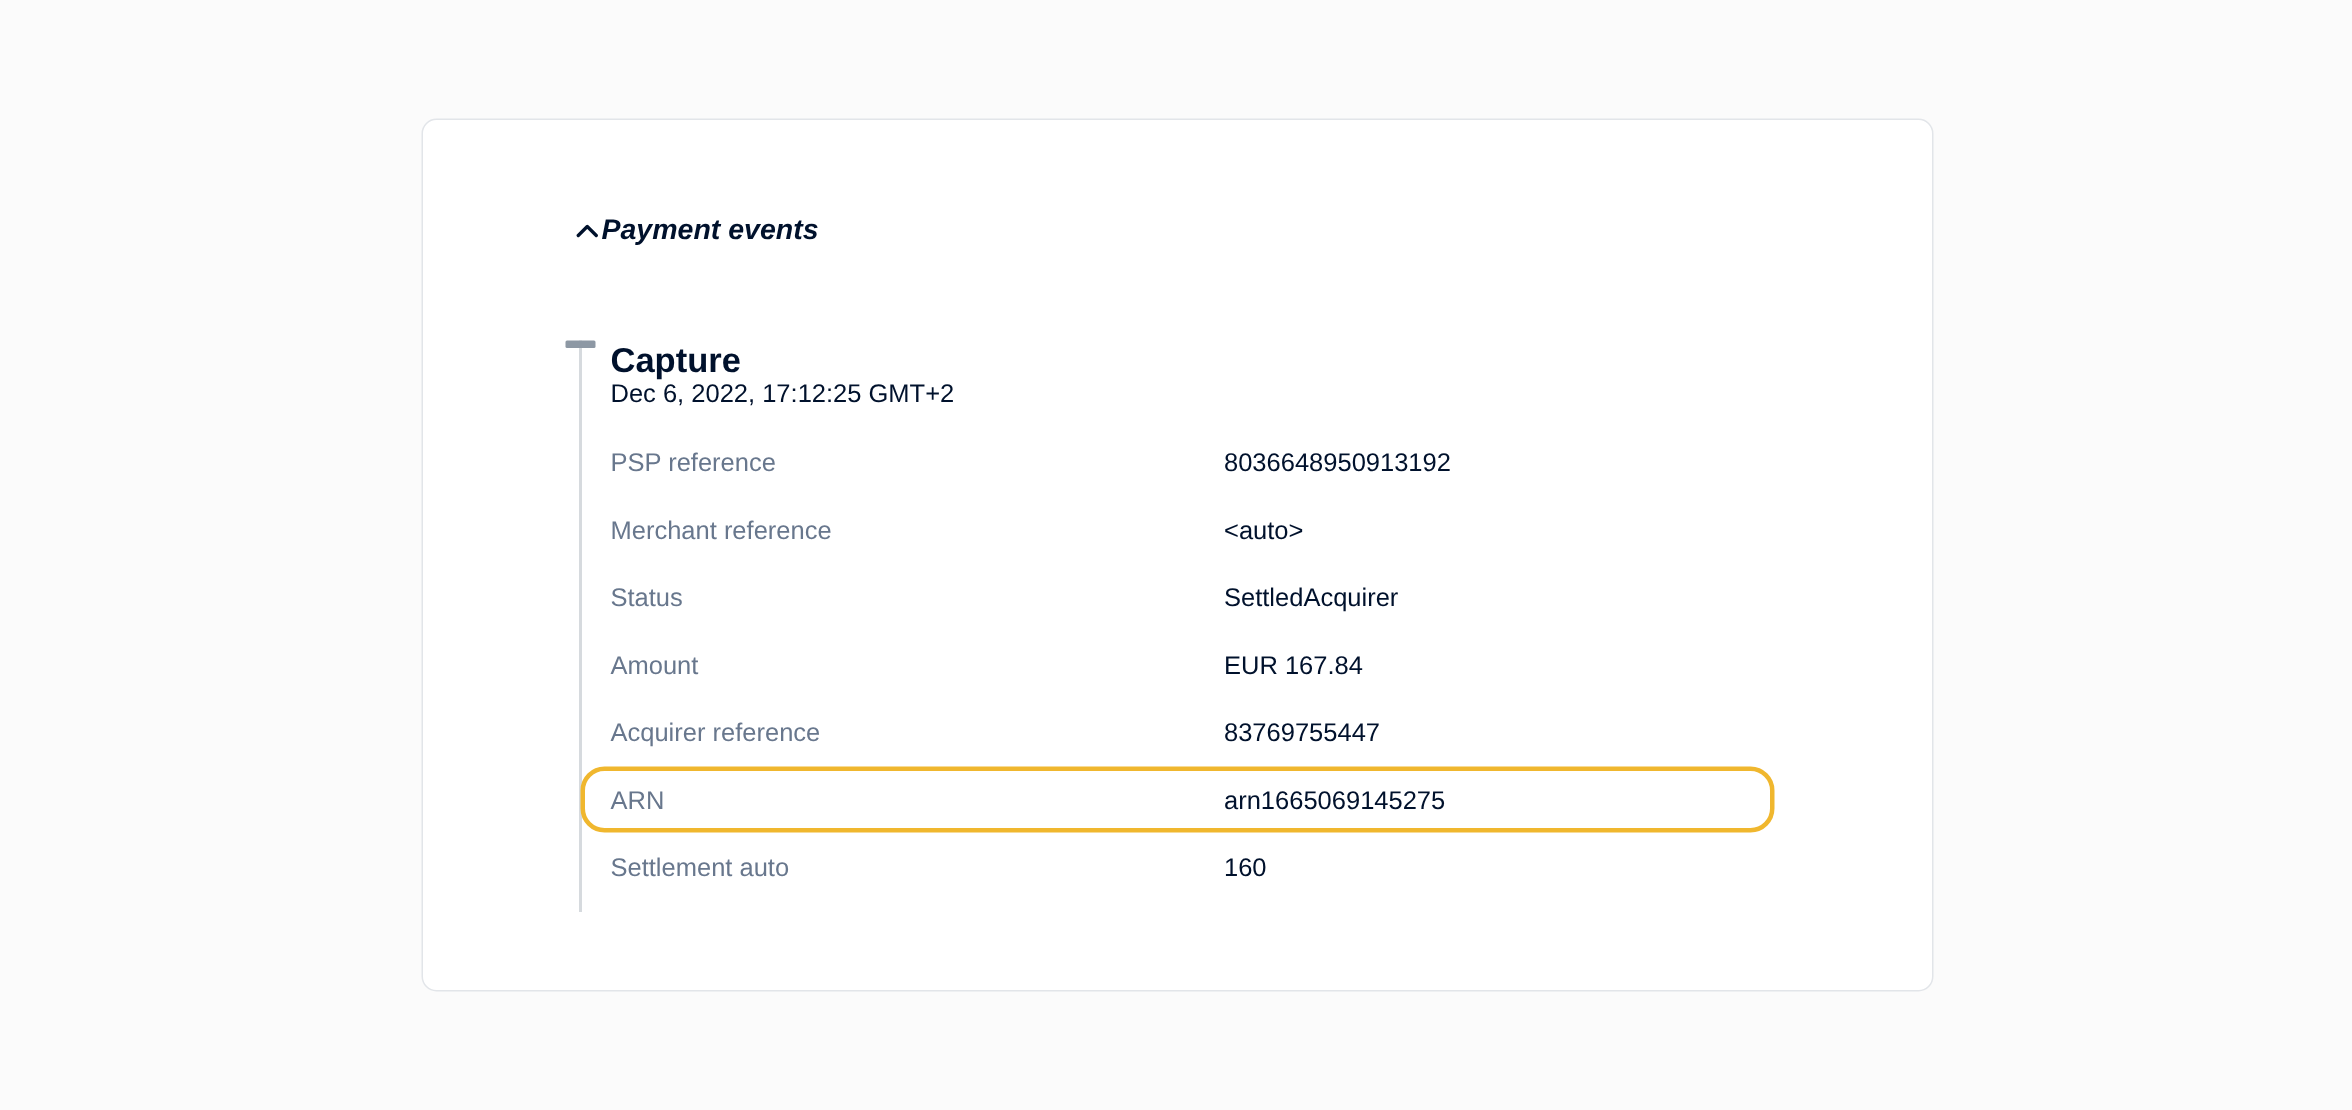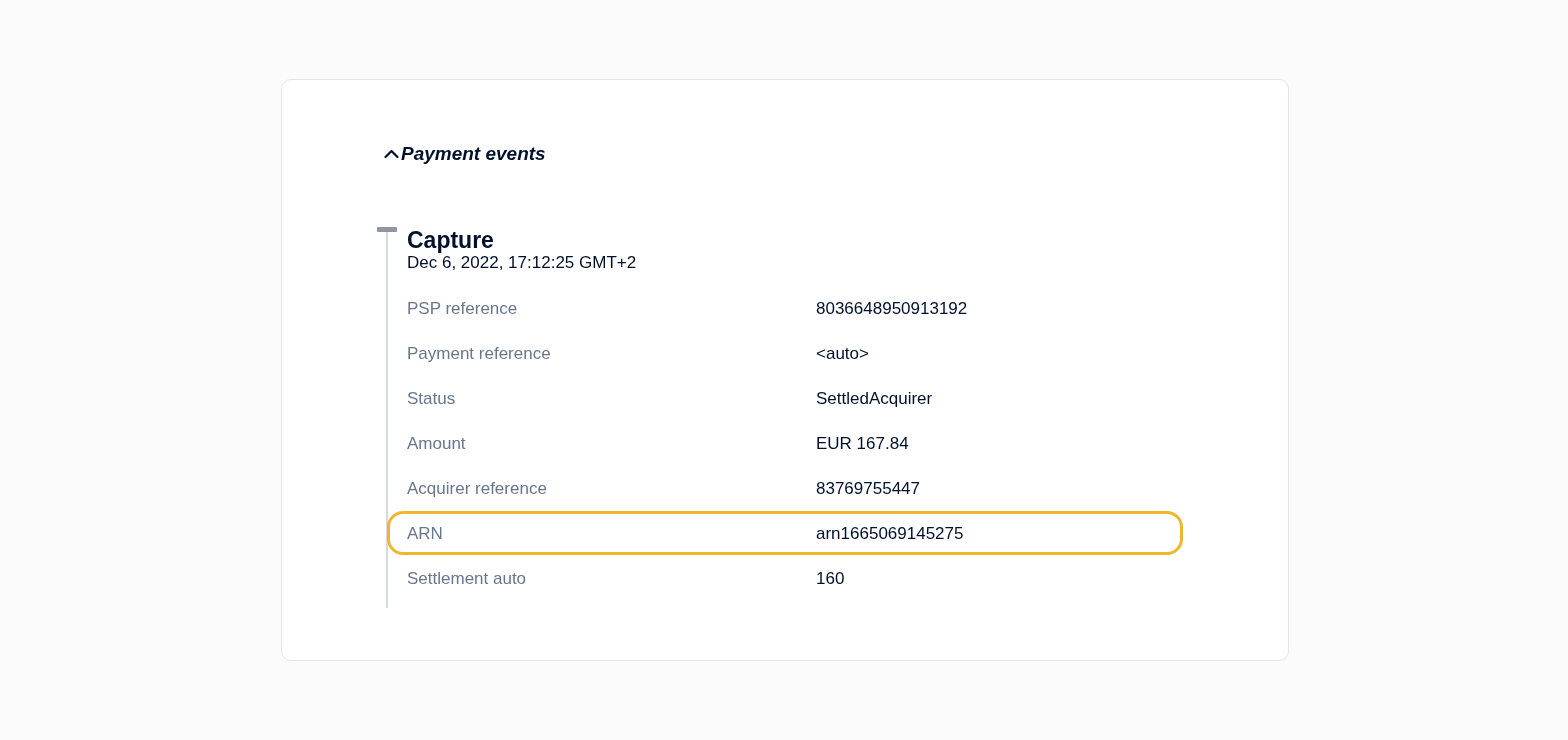--- a/index.html
+++ b/index.html
@@ -150,21 +150,21 @@
 
   <div class="fields-list">
   <div class="field-row">
 
     <span class="field-label">PSP reference</span>
     <span class="field-value">8036648950913192</span>
   </div>
 
   <div class="field-row">
 
-    <span class="field-label">Payment reference</span>
+    <span class="field-label">Merchant reference</span>
     <span class="field-value">&lt;auto&gt;</span>
   </div>
 
   <div class="field-row">
 
     <span class="field-label">Status</span>
     <span class="field-value">SettledAcquirer</span>
   </div>
 
   <div class="field-row">

